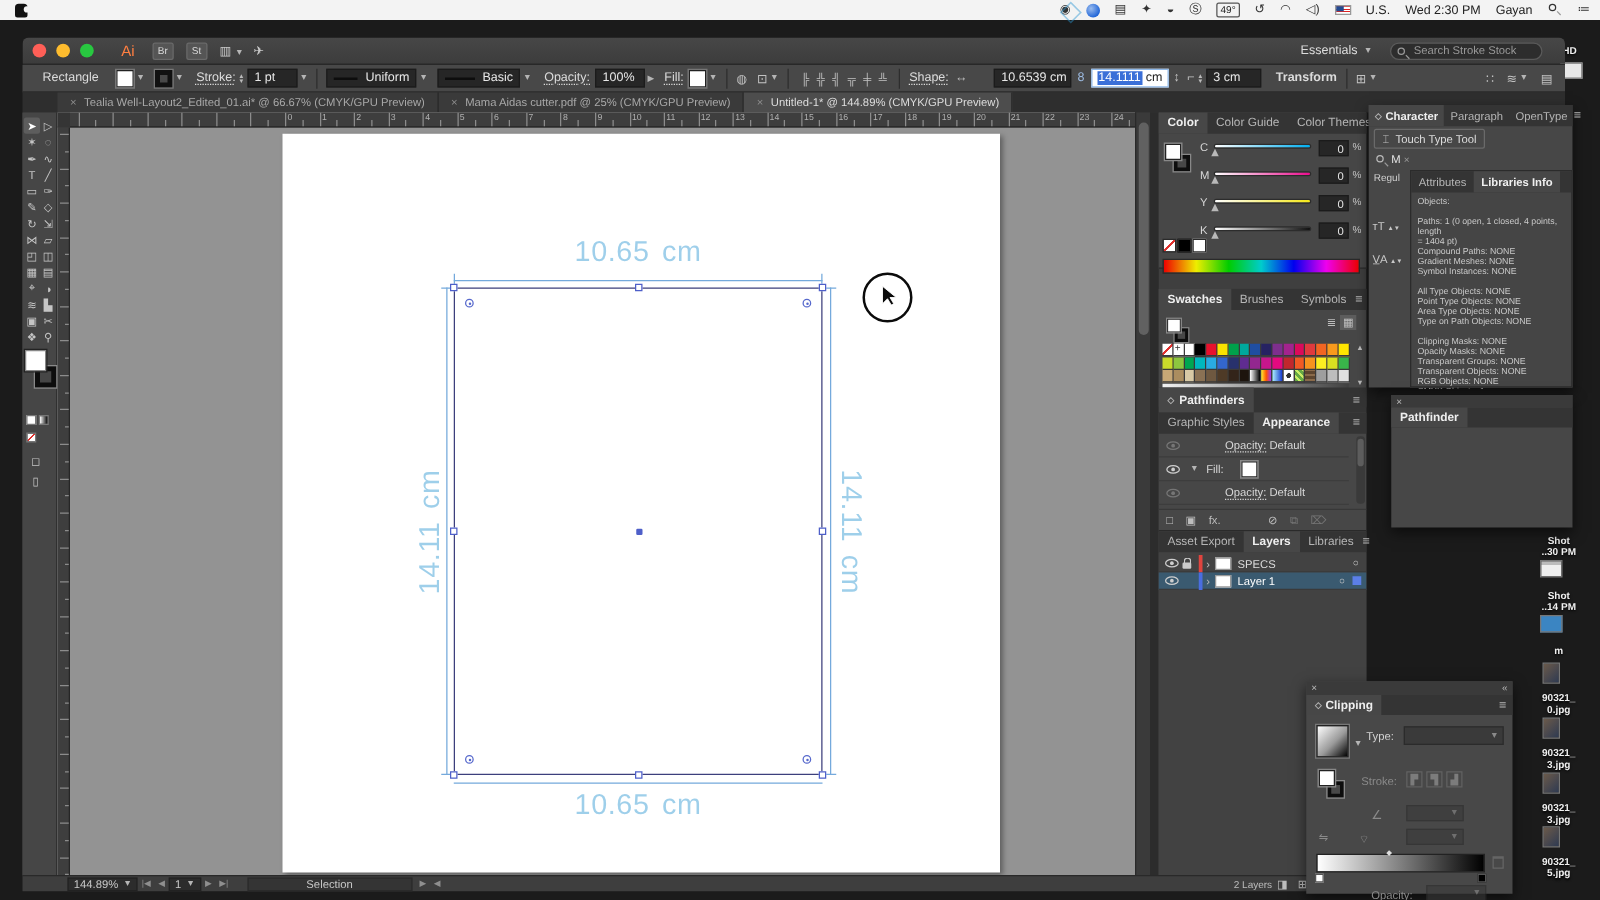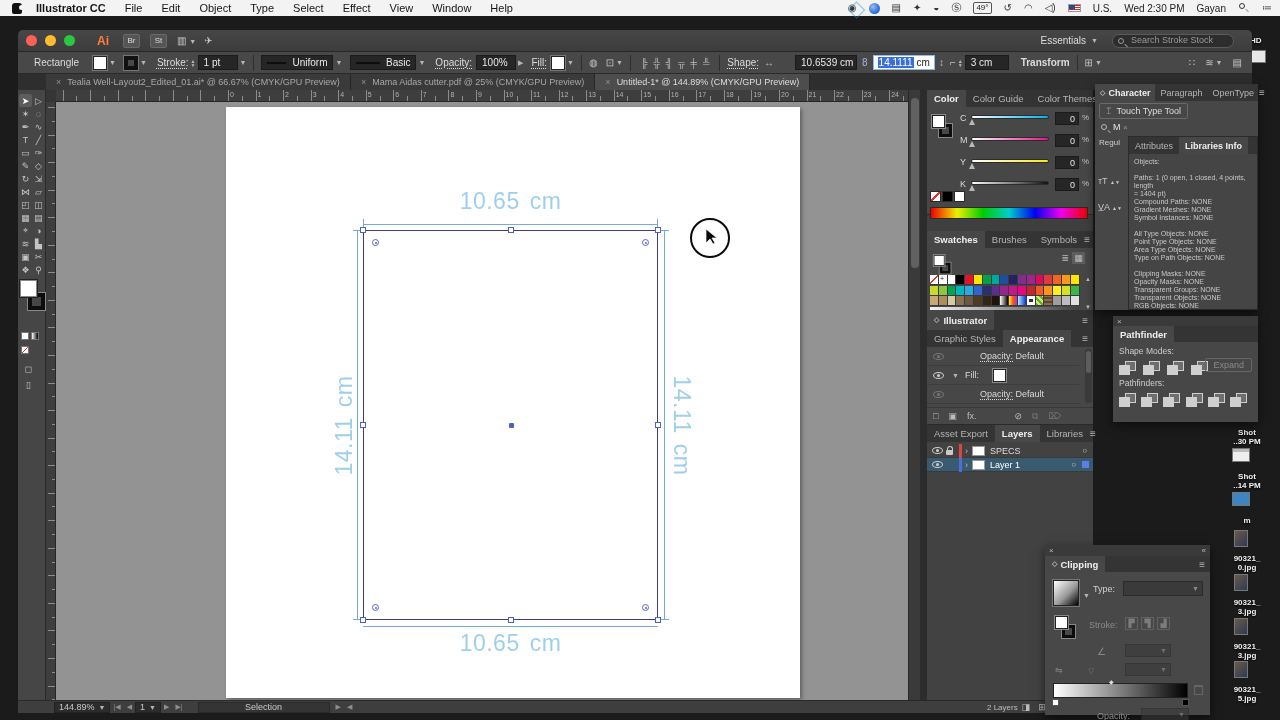--- a/index.html
+++ b/index.html
@@ -18,21 +18,21 @@
   .siri{width:11px;height:11px;border-radius:50%;background:radial-gradient(circle at 35% 35%,#9be,#2367d8 70%)}
   .flag{width:13px;height:8px;background:repeating-linear-gradient(180deg,#d22 0 1px,#fff 1px 2px);position:relative;border:0.5px solid #999}
   .flag::after{content:"";position:absolute;left:0;top:0;width:6px;height:4px;background:#224a8f}
   .wbox{border:1px solid #555;border-radius:2px;font-size:8px;padding:0 2px;line-height:10px}
   .dim{opacity:.45}
 
   
   #win{position:absolute;left:18px;top:30px;width:1234px;height:683px;z-index:10}
   #titlebar{position:absolute;left:0;top:0;width:1234px;height:22px;background:linear-gradient(#474747,#3c3c3c);border-radius:5px 5px 0 0;border-bottom:1px solid #282828;display:flex;align-items:center;padding:0 8px}
   .tl{width:11px;height:11px;border-radius:50%;margin-right:8px}
-  .ai-logo{color:#ff7f41;font-weight:bold;font-size:12px;margin:0 14px 0 14px}
+  .ai-logo{color:#ff7f41;font-weight:normal;font-size:12px;margin:0 14px 0 14px}
   .tb-btn{background:#555;border:1px solid #6a6a6a;color:#ddd;font-size:8px;width:17px;height:14px;display:flex;align-items:center;justify-content:center;border-radius:2px;margin-right:10px}
   .tb-ic{color:#c9c9c9;font-size:10px;margin-right:8px}
   .chev{font-size:7px;color:#b5b5b5}
   #workspace{margin-left:auto;display:flex;align-items:center;gap:5px;color:#ddd;font-size:10px}
   #stock-search{width:122px;height:14px;background:#2d2d2d;border:1px solid #5a5a5a;border-radius:8px;color:#9a9a9a;font-size:9px;margin-left:14px;margin-right:10px;padding-left:18px;position:relative}
   .mag{position:absolute;width:6px;height:6px;border:1.3px solid #9a9a9a;border-radius:50%}
   .mag::after{content:"";position:absolute;width:4px;height:1.3px;background:#9a9a9a;left:5px;top:6px;transform:rotate(45deg)}
 
   
   #controlbar{position:absolute;left:0;top:22px;width:1234px;height:22px;background:#484848;border-bottom:1px solid #2a2a2a;display:flex;align-items:center;font-size:10px;color:#dcdcdc;padding-left:16px;white-space:nowrap}
@@ -176,32 +176,20 @@
       <div class="dt-label" style="left: 1216px; top: 651px;">3.jpg</div>
       <div class="dt-thumb" style="left: 1234px; top: 661px; width: 14px; height: 17px; background: linear-gradient(135deg, rgb(107, 90, 74), rgb(46, 58, 82));"></div>
       <div class="dt-label" style="left: 1216px; top: 685px;">90321_</div>
       <div class="dt-label" style="left: 1216px; top: 694px;">5.jpg</div>
     </div>
   <div class="dt-label" style="left:1226px;top:36px;width:50px">m HD</div>
   <div class="dt-thumb" style="left:1248px;top:50px;width:18px;height:13px"></div>
 
   <div id="menubar">
     <div class="apple"></div>
-    <div id="menu-items">
-        <div class="mi">Illustrator CC</div>
-        <div class="mi">File</div>
-        <div class="mi">Edit</div>
-        <div class="mi">Object</div>
-        <div class="mi">Type</div>
-        <div class="mi">Select</div>
-        <div class="mi">Effect</div>
-        <div class="mi">View</div>
-        <div class="mi">Window</div>
-        <div class="mi">Help</div>
-      </div>
     <div id="menu-right">
       <span class="s-ic">◉</span>
       <span class="siri"></span>
       <span class="s-ic">▤</span>
       <span class="s-ic">✦</span>
       <span class="s-ic">◒</span>
       <span class="s-ic">Ⓢ</span>
       <span class="wbox">49°</span>
       <span class="s-ic">↺</span>
       <span class="s-ic dim">◇</span>
@@ -682,21 +670,21 @@
             <span class="panel-ic">⬒</span>
             <span class="panel-ic">⌦</span>
           </div>
         </div>
       </div>
 
       <div class="panel" style="top:220px;height:20px">
         <div class="ptabs" style="height:20px">
           <div class="ptab active" style="font-weight:bold">
               <span class="chev" style="margin-right:4px">◇</span>
-              <span>Illustrator</span>
+              <span>Pathfinders</span>
             </div>
           <div class="pmenu">≡</div>
         </div>
       </div>
 
       <div class="panel" style="top:240px;height:95px">
         <div class="ptabs">
           <div class="ptab">Graphic Styles</div>
           <div class="ptab active">Appearance</div>
           <div class="pmenu">≡</div>
@@ -842,39 +830,20 @@
     </div>
   </div>
 
   <div id="pathfinder" class="float">
     <div style="height:10px;background:#3a3a3a;display:flex;align-items:center;padding:0 4px">
       <span style="font-size:8px;color:#bbb">×</span>
     </div>
     <div class="ptabs" style="height:16px">
       <div class="ptab active" style="font-weight:bold">Pathfinder</div>
     </div>
-    <div class="pbody" style="height:80px;padding:4px 6px">
-      <div style="font-size:8.5px;color:#cdcdcd">Shape Modes:</div>
-      <div id="pf-row1" style="display:flex;align-items:center;margin:5px 0 4px 0">
-          <div class="pf"></div>
-          <div class="pf"></div>
-          <div class="pf"></div>
-          <div class="pf"></div>
-        </div>
-      <div style="font-size:8.5px;color:#cdcdcd">Pathfinders:</div>
-      <div id="pf-row2" style="display:flex;align-items:center;margin-top:5px">
-          <div class="pf"></div>
-          <div class="pf"></div>
-          <div class="pf"></div>
-          <div class="pf"></div>
-          <div class="pf"></div>
-          <div class="pf"></div>
-        </div>
-      <span style="position:absolute;right:6px;top:16px;border:1px solid #666;border-radius:2px;color:#8a8a8a;font-size:9px;padding:1px 7px">Expand</span>
-    </div>
   </div>
 
   <div id="gradient" class="float">
     <div style="height:11px;background:#3a3a3a;display:flex;align-items:center;justify-content:space-between;padding:0 4px">
       <span style="font-size:8px;color:#bbb">×</span>
       <span style="font-size:8px;color:#bbb">«</span>
     </div>
     <div class="ptabs" style="height:16px">
       <div class="ptab active" style="font-weight:bold">
           <span class="chev" style="margin-right:3px">◇</span>

